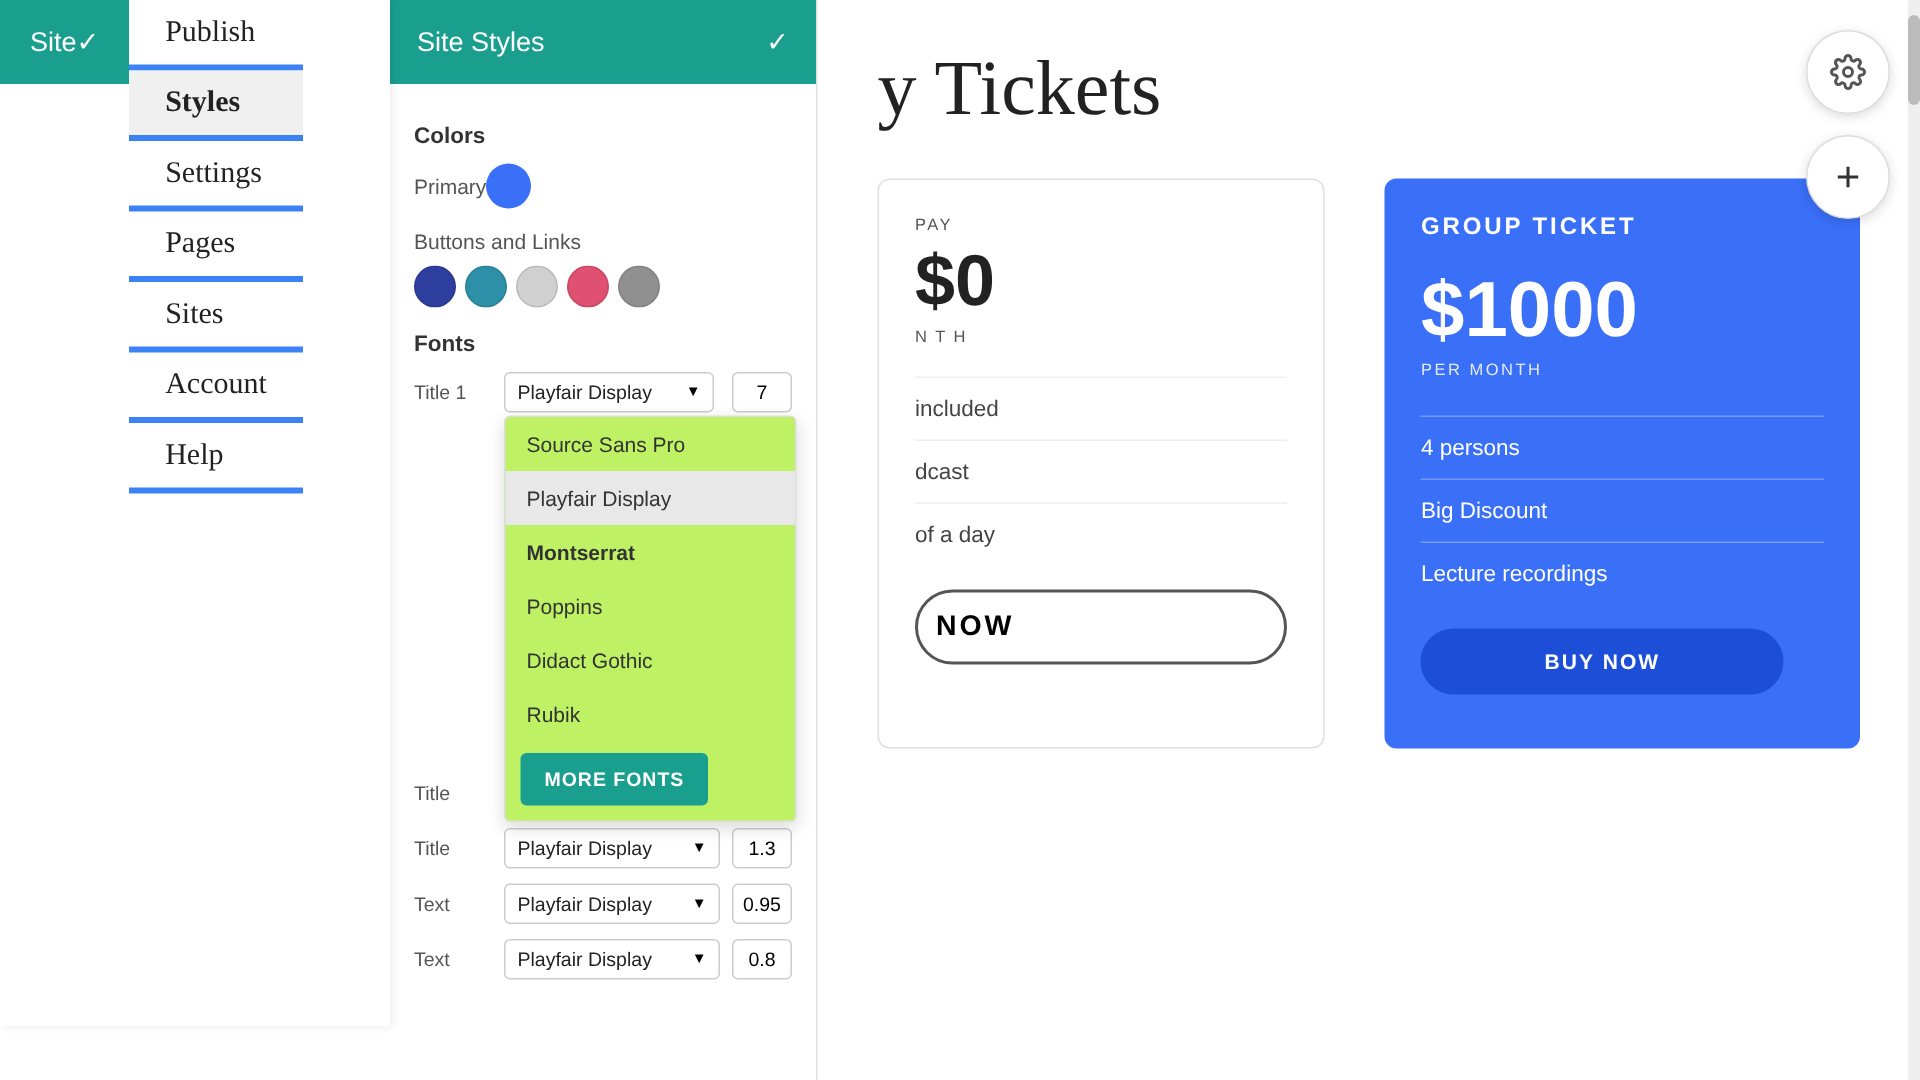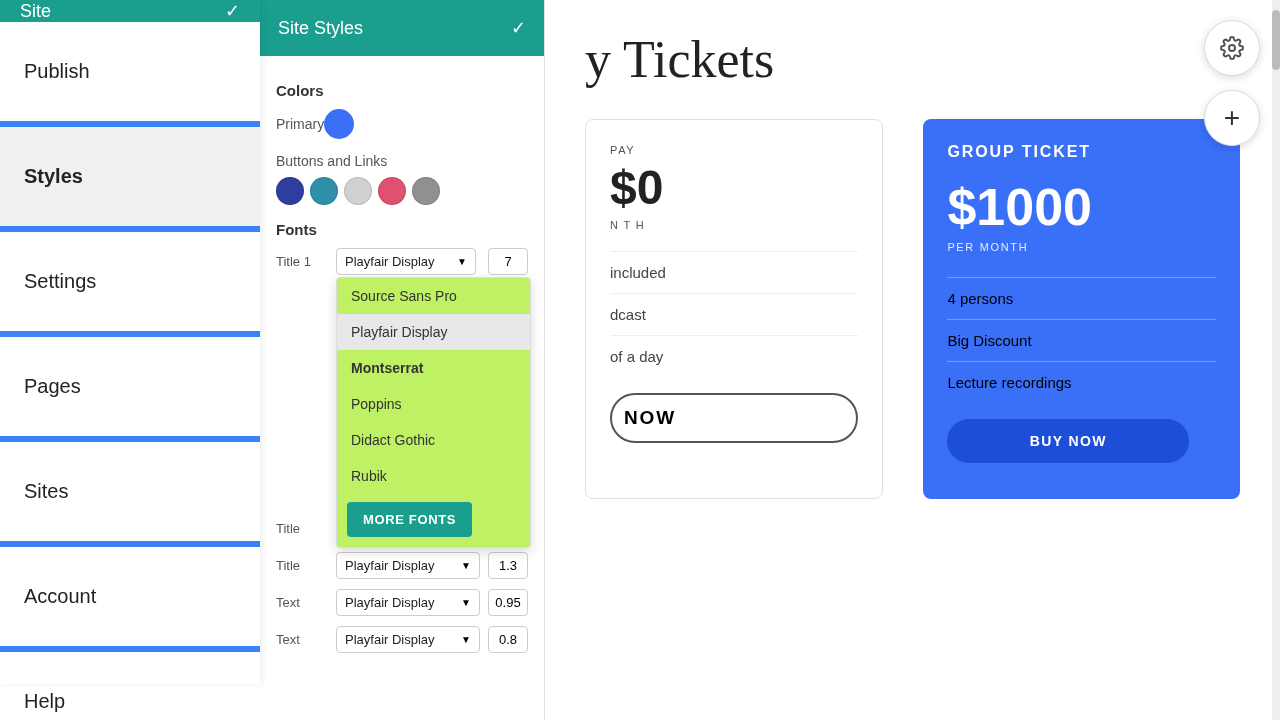--- a/index.html
+++ b/index.html
@@ -4,43 +4,44 @@
   <style>
     * { box-sizing: border-box; margin: 0; padding: 0; }
     body { font-family: sans-serif; width: 1280px; height: 720px; overflow: hidden; display: flex; }
 
     
     .sidebar {
       width: 260px;
       height: 684px;
       background: #fff;
       display: flex;
-      flex-direction: column;
+      flex-direction: row;
       flex-shrink: 0;
       box-shadow: 2px 0 6px rgba(0,0,0,0.08);
       z-index: 10;
     }
     .sidebar-header {
       background: #1a9e8e;
       color: #fff;
       display: flex;
       align-items: center;
       justify-content: space-between;
       padding: 0 20px;
       height: 56px;
       font-size: 18px;
       font-weight: 500;
     }
     .sidebar-nav { display: flex; flex-direction: column; }
     .sidebar-nav-item {
-      padding: 38px 24px;
+      padding: 10px 24px;
       font-size: 20px;
       color: #222;
       cursor: pointer;
-      border-bottom: 6px solid #3b82f6;
+      border-bottom: 4px solid #3b82f6;
+      font-family: Liberation Serif, serif;
     }
     .sidebar-nav-item.active {
       background: #f0f0f0;
       font-weight: 600;
     }
 
     
     .styles-panel {
       width: 285px;
       height: 720px;
@@ -257,21 +258,21 @@
       font-size: 11px;
       letter-spacing: 0.15em;
       text-transform: uppercase;
       margin-bottom: 24px;
       opacity: 0.85;
     }
     .group-ticket-feature {
       border-top: 1px solid rgba(255,255,255,0.3);
       padding: 12px 0;
       font-size: 15px;
-      color: #000000;
+      color: #ffffff;
     }
     
     .buy-now-btn-pill {
       display: block;
       width: 90%;
       background: #1d4ed8;
       border: none;
       border-radius: 30px;
       padding: 14px;
       font-size: 14px;

